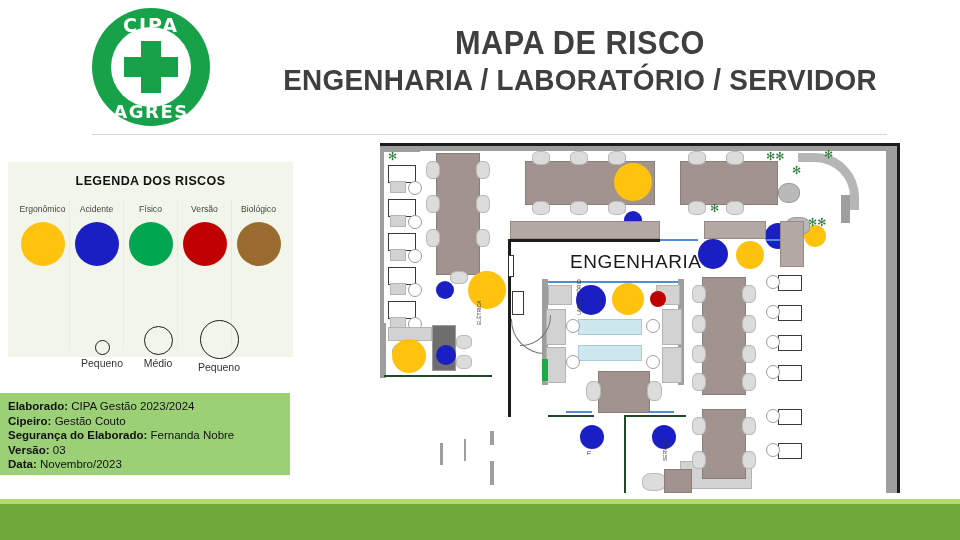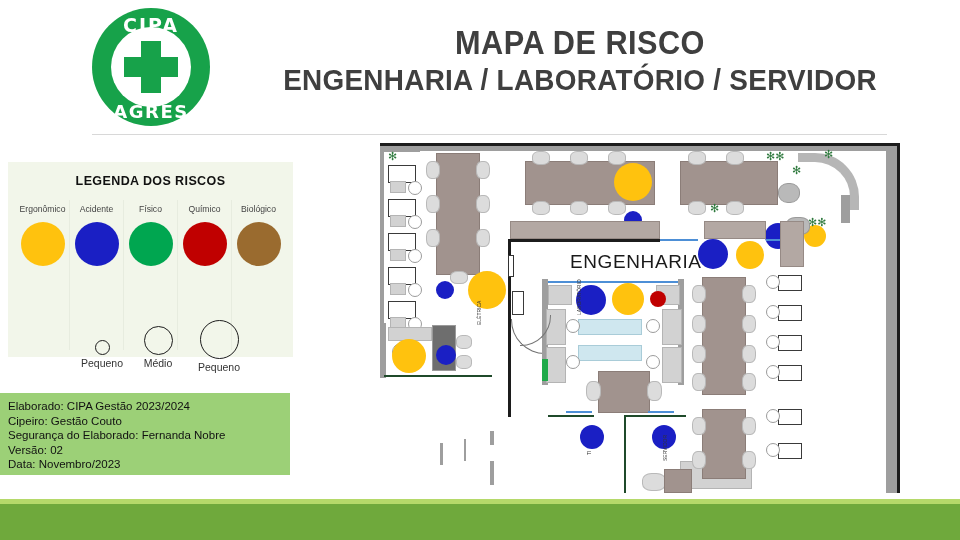--- a/index.html
+++ b/index.html
@@ -43,21 +43,21 @@
         width:44px;height:44px;border-radius:50%;}
   .sizes{position:absolute;left:8px;top:160px;width:269px;height:62px;}
   .size-item{position:absolute;text-align:center;}
   .size-item .ring{border:1.6px solid #1d1d1d;border-radius:50%;margin:0 auto;background:transparent;}
   .size-item .nm{font-size:10.5px;color:#333;margin-top:2px;white-space:nowrap;}
 
   
   .infobox{position:absolute;left:0;top:393px;width:290px;height:82px;background:#9cd077;
         padding:6px 0 0 8px;box-sizing:border-box;}
   .info-line{font-size:11.5px;color:#111;line-height:14.6px;white-space:nowrap;}
-  .info-line b{font-weight:normal;}
+  .info-line b{font-weight:bold;}
   .info-line span{font-weight:normal;}
 
   
   .foot-thin{position:absolute;left:0;top:499px;width:960px;height:5px;background:#b5d96a;}
   .foot-bar{position:absolute;left:0;top:504px;width:960px;height:36px;background:#6fa93c;}
 
   
   .plan{position:absolute;left:380px;top:143px;width:520px;height:350px;background:#fff;}
   .pl{position:absolute;}
   
@@ -114,21 +114,21 @@
       </div>
       <div class="lcol">
         <div class="lbl">Acidente</div>
         <div class="dot" id="d1" style="background: rgb(26, 31, 196);"></div>
       </div>
       <div class="lcol">
         <div class="lbl">Físico</div>
         <div class="dot" id="d2" style="background: rgb(0, 166, 80);"></div>
       </div>
       <div class="lcol">
-        <div class="lbl">Químico</div>
+        <div class="lbl">Versão</div>
         <div class="dot" id="d3" style="background: rgb(192, 0, 0);"></div>
       </div>
       <div class="lcol">
         <div class="lbl">Biológico</div>
         <div class="dot" id="d4" style="background: rgb(154, 107, 47);"></div>
       </div>
     </div>
 
     <div class="sizes">
       <div class="size-item" id="s0" style="left:54px;top:18px;width:64px;">
@@ -150,21 +150,21 @@
     <div class="info-line">
       <b>Elaborado:</b><span> CIPA Gestão 2023/2024</span>
     </div>
     <div class="info-line">
       <b>Cipeiro:</b><span> Gestão Couto</span>
     </div>
     <div class="info-line">
       <b>Segurança do Elaborado:</b><span> Fernanda Nobre</span>
     </div>
     <div class="info-line">
-      <b>Versão:</b><span> 02</span>
+      <b>Versão:</b><span> 03</span>
     </div>
     <div class="info-line">
       <b>Data:</b><span> Novembro/2023</span>
     </div>
   </div>
 
   <div class="plan">
 
     <div class="pl wall" style="left:0;top:0;width:520px;height:3px;"></div>
     <div class="pl wall" style="left:517px;top:0;width:3px;height:350px;"></div>

